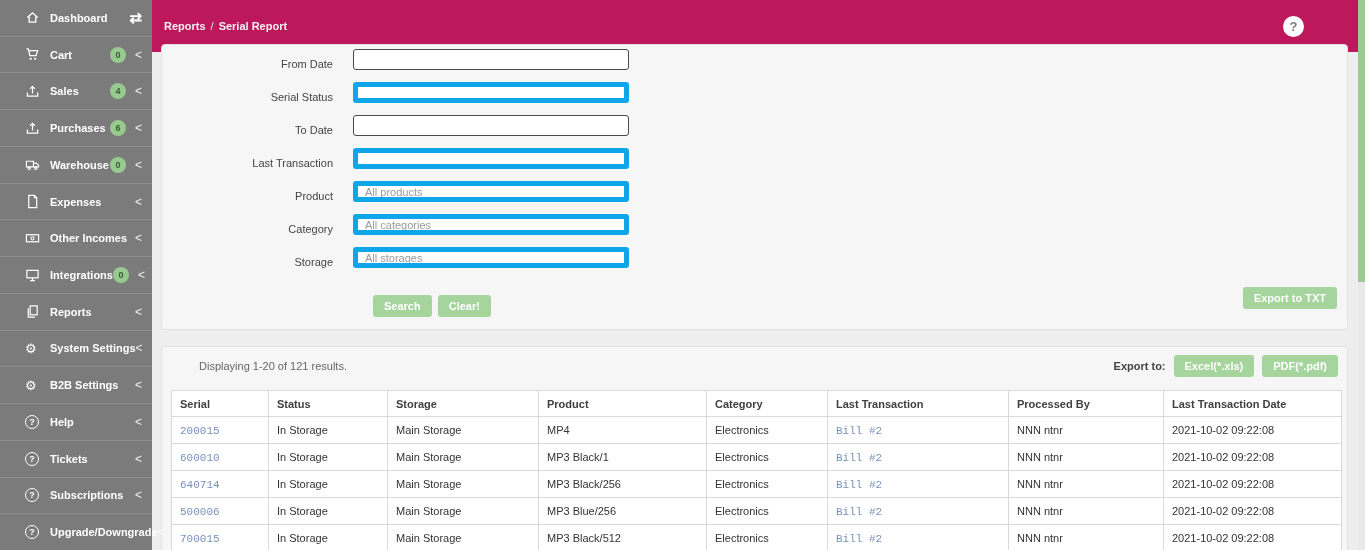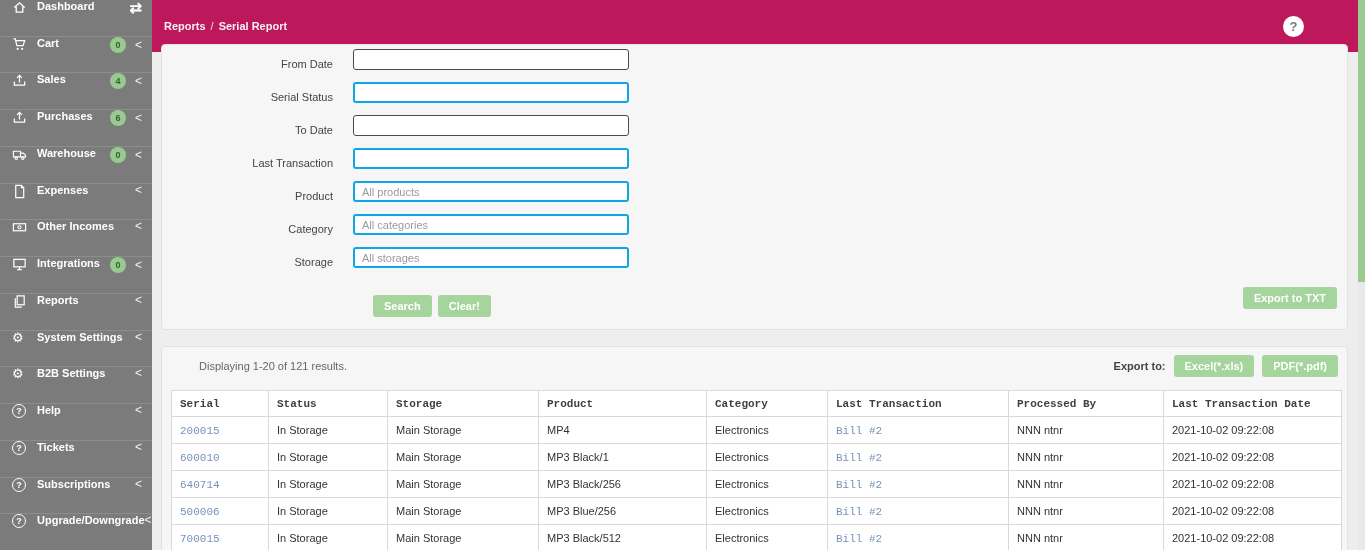--- a/index.html
+++ b/index.html
@@ -7,21 +7,21 @@
   .page {
     position: relative; width: 1365px; height: 550px; overflow: hidden;
     background: #eeeeee; font-family: "Liberation Sans", sans-serif;
   }
   
   .sidebar {
     position: absolute; left:0; top:0; width:152px; height:550px;
     background:#7b7b7b; display:flex; flex-direction:column; z-index:5;
   }
   .sb-item {
-    flex:1; display:flex; align-items:flex-start; padding:0 10px 0 12px;
+    flex:1; display:flex; align-items:center; padding:0 10px 0 25px;
     border-top:1px solid rgba(255,255,255,0.14); cursor:pointer;
   }
   .sb-item:first-child { border-top:none; }
   .sb-icon { width:25px; display:flex; align-items:center; color:#fff; flex:none; }
   .sb-glyph { color:#fff; font-size:13px; line-height:1; }
   .qcircle {
     width:14px; height:14px; border:1.4px solid #fff; border-radius:50%;
     display:flex; align-items:center; justify-content:center;
     color:#fff; font-size:9px; font-weight:bold;
   }
@@ -48,21 +48,21 @@
   }
   
   .panel { position:absolute; background:#f6f6f6; border:1px solid #e2e2e2; border-radius:4px; }
   .filter-panel { left:161px; top:44px; width:1187px; height:286px; }
   .results-panel { left:161px; top:346px; width:1187px; height:215px; }
   
   .filter-form { padding-top:4px; }
   .form-row { display:flex; align-items:flex-end; margin-bottom:12px; }
   .form-label { width:191px; text-align:right; padding-right:20px; font-size:11px; color:#444; }
   .form-input {
-    width:276px; height:21px; border:2px solid #0ea5e9; border-radius:3px; background:#fff;
+    width:276px; height:21px; border:5px solid #0ea5e9; border-radius:3px; background:#fff;
     font-size:11px; padding:0 7px; color:#333; font-family:inherit; outline:none;
   }
   .form-input.strong { border:1px solid #4a4a4a; }
   .form-input::placeholder { color:#9a9a9a; }
   .btn {
     display:inline-flex; align-items:center; justify-content:center; height:22px; padding:0 11px;
     background:#a5d49d; color:#fff; font-weight:bold; font-size:11px; border:none; border-radius:3px;
     cursor:pointer; font-family:inherit; white-space:nowrap;
   }
   .btn-row { margin-left:211px; display:flex; gap:6px; margin-top:27px; }
@@ -73,21 +73,21 @@
   .export-group { margin-left:auto; display:flex; align-items:center; gap:8px; }
   .export-label { font-size:11px; font-weight:bold; color:#444; }
   table.grid {
     border-collapse:collapse; table-layout:fixed; width:1170px; margin:13px 0 0 9px;
     background:#fff; font-size:11px;
   }
   .grid th, .grid td {
     border:1px solid #d9d9d9; padding:0 8px; text-align:left; color:#333;
     overflow:hidden; white-space:nowrap;
   }
-  .grid th { font-weight:bold; color:#3f3f3f; height:26px;font-family:Liberation Mono, monospace; }
+  .grid th { font-weight:bold; color:#3f3f3f; height:26px; }
   .grid td { height:27px; }
   a.cell-link { color:#7792ba; text-decoration:none; cursor:pointer;font-family:Liberation Mono, monospace; }
   
   .scrollbar { position:absolute; right:0; top:0; width:7px; height:550px; background:#e9e9e9; z-index:10; }
   .scroll-thumb { width:100%; height:282px; background:#9ccb92; }
 </style>
 </head>
 <body>
 
 <div class="page">

